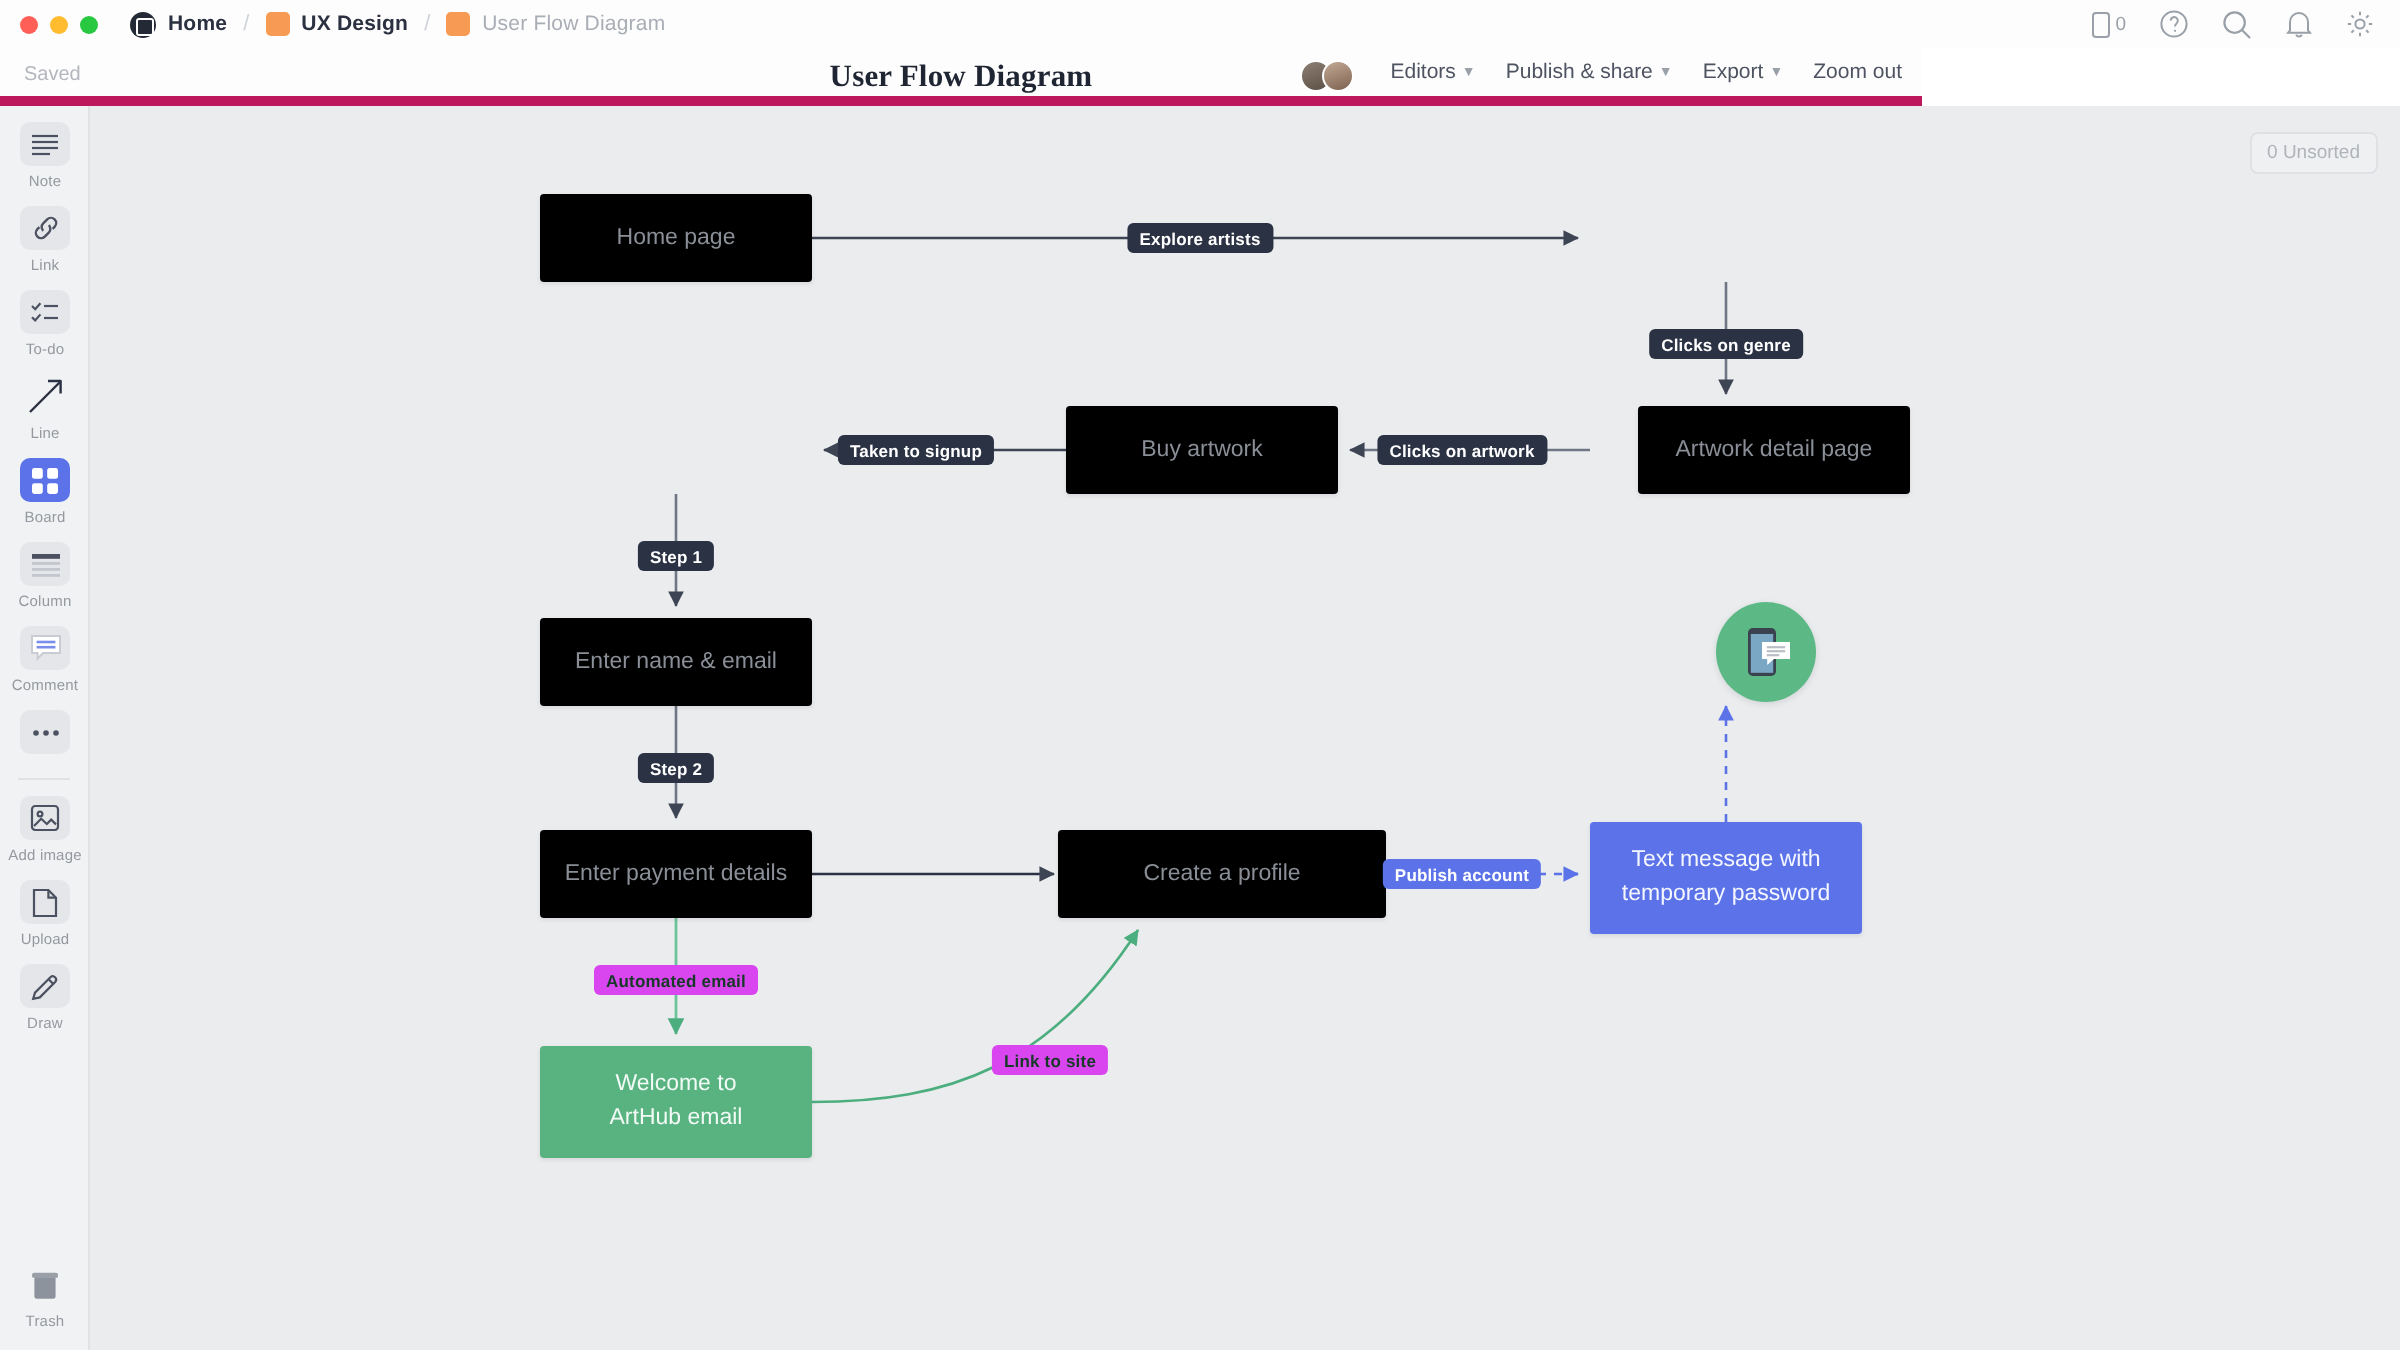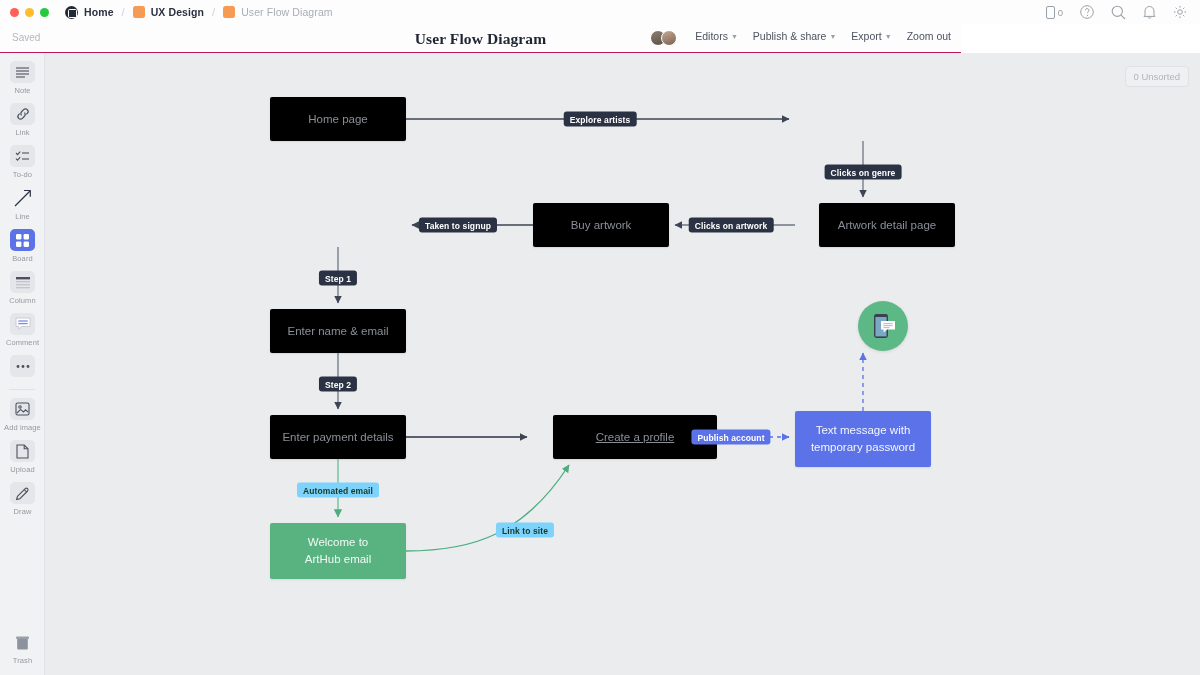--- a/index.html
+++ b/index.html
@@ -38,21 +38,21 @@
   .ic-sq { width: 12px; height: 12px; border-radius: 2.5px; background: #f79a54; }
 
   .top-right { margin-left: auto; display: flex; align-items: center; gap: 17px; padding-right: 13px; }
   .tr-item { display: flex; align-items: center; gap: 3px; color: #9aa0a8; }
   .tr-item svg { display: block; }
   .badge-count { font-size: 9.5px; color: #9aa0a8; }
 
   
   .header {
     position: absolute; top: 24px; left: 0; width: 961px; height: 29px;
-    background: #fdfdfd; border-bottom: 1px solid #be185d;
+    background: #fdfdfd; border-bottom: 5px solid #be185d;
   }
   .saved { position: absolute; left: 12px; top: 8px; font-size: 10px; color: #b3b7bd; }
   .doc-title {
     position: absolute; left: 0; right: 0; top: 6px; text-align: center;
     font-family: "Liberation Serif", serif;
     font-size: 15.5px; font-weight: 700; color: #1f2533; letter-spacing: .1px;
   }
   .hdr-right { position: absolute; right: 10px; top: 6px; display: flex; align-items: flex-start; gap: 15px; }
   .avatars { display: flex; align-items: center; position: relative; width: 30px; height: 16px; }
   .av {
@@ -102,21 +102,21 @@
   .node.white { background: #000000; color: #8a8f97; }
   .node.green { background: #58b381; color: #f2faf5; }
   .node.blue  { background: #5b72e8; color: #f4f6ff; }
 
   .tag {
     position: absolute; border-radius: 3px; padding: 2.5px 6px;
     font-size: 8.5px; font-weight: 700; letter-spacing: .1px;
     white-space: nowrap; transform: translate(-50%,-50%);
   }
   .tag.dark  { background: #2b3243; color: #ffffff; }
-  .tag.green { background: #7dd3fc; color: #163a27; }
+  .tag.green { background: #d946ef; color: #163a27; }
   .tag.blue  { background: #5b72e8; color: #ffffff; }
 
   .phone-badge {
     position: absolute; width: 50px; height: 50px; border-radius: 50%;
     background: #5cb985; display: flex; align-items: center; justify-content: center;
     box-shadow: 0 1px 3px rgba(40,45,55,.13);
   }
 </style>
 </head>
 <body>
@@ -386,21 +386,21 @@
     </div>
   <div class="node white" style="left:750px;top:150px;width:136px;height:44px;margin-left:24px;">
       <span>Artwork detail page</span>
     </div>
   <div class="node white" style="left:225px;top:256px;width:136px;height:44px;">
       <span>Enter name &amp; email</span>
     </div>
   <div class="node white" style="left:225px;top:362px;width:136px;height:44px;">
       <span>Enter payment details</span>
     </div>
-  <div class="node white" style="left:508px;top:362px;width:164px;height:44px;text-decoration:underline;">
+  <div class="node white" style="left:484px;top:362px;width:164px;height:44px;">
       <span>Create a profile</span>
     </div>
   <div class="node blue" style="left:750px;top:358px;width:136px;height:56px;">
       <span style="white-space:pre-line">Text message with
 temporary password</span>
     </div>
   <div class="node green" style="left:225px;top:470px;width:136px;height:56px;">
       <span style="white-space:pre-line">Welcome to
 ArtHub email</span>
     </div>

